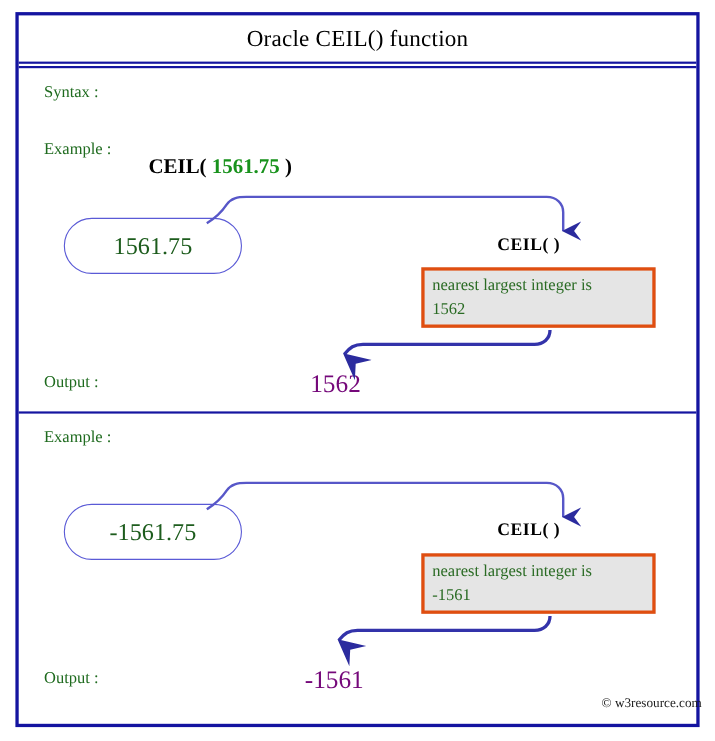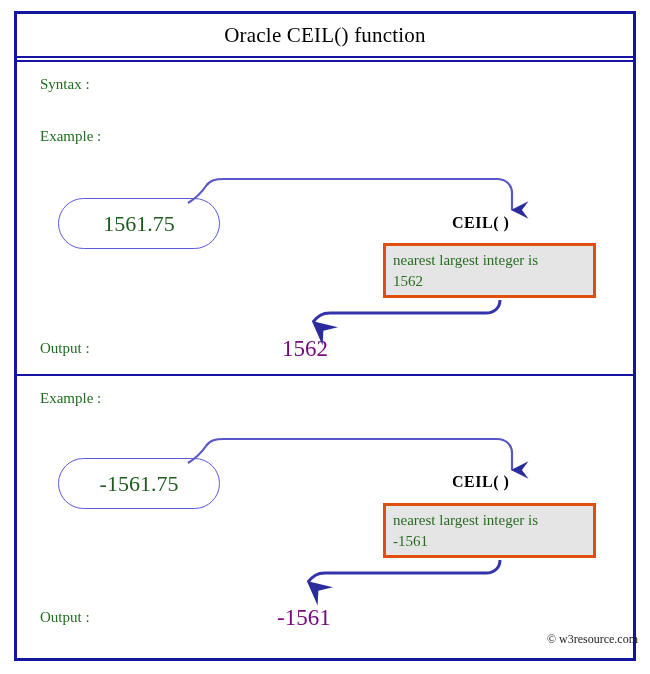--- a/index.html
+++ b/index.html
@@ -165,20 +165,23 @@
     <div class="l2"></div>
   </div>
 
   <div class="rule-single"></div>
 
   <span class="abs label-green" style="left:40px; top:76px;">Syntax :</span>
 
 
   <span class="abs label-green" style="left:40px; top:128px;">Example :</span>
 
+  <span class="abs code-black" style="left:135px; top:141px;">
+    <span>CEIL( </span><span class="code-green">1561.75</span><span> )</span>
+  </span>
 
   <div class="pill" style="left:58px; top:198px; width:160px; height:49px;">
     <span class="pill-text">1561.75</span>
   </div>
 
   <span class="abs ceil-call" style="left:452px; top:214px;">CEIL(  )</span>
 
   <div class="note-box" style="left:383px; top:243px; width:213px; height:55px;">
     <div class="note-text">nearest largest integer is</div>
     <div class="note-text">1562</div>

